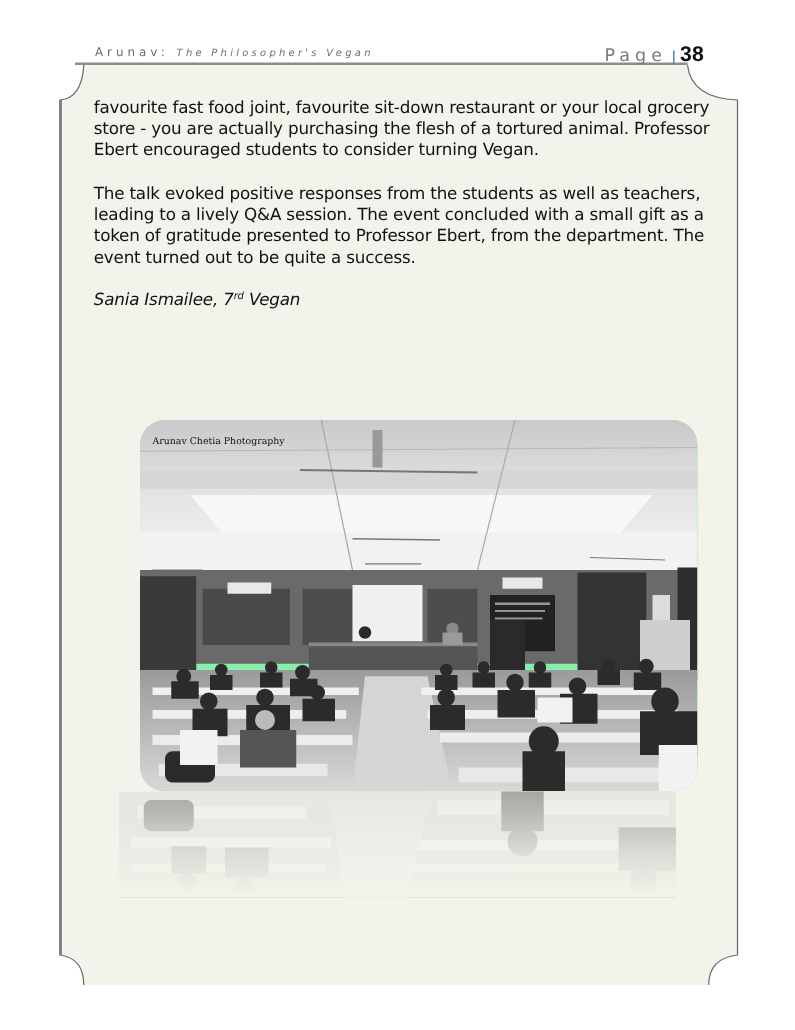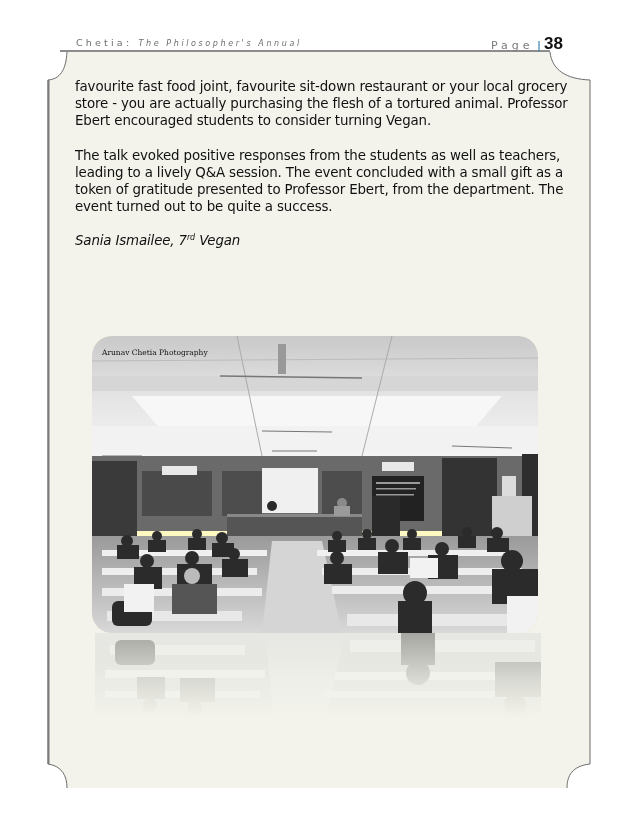--- a/index.html
+++ b/index.html
@@ -38,21 +38,21 @@
     .header-right {
       position: absolute;
       right: 0;
       top: 0;
       white-space: nowrap;
       font-size: 11px;
     }
     .header-right .page-word {
       color: #7a7a7a;
       letter-spacing: 4px;
-      font-size: 11px;
+      font-size: 14px;
     }
     .header-right .sep {
       color: #4a8bb0;
       font-weight: bold;
       margin: 0 3px 0 0;
     }
     .header-right .num {
       color: #111;
       font-weight: bold;
       font-family: "Liberation Sans", sans-serif;
@@ -80,27 +80,27 @@
     .content .author {
       font-style: italic;
     }
     .content .author sup {
       font-size: 8px;
       vertical-align: 5px;
       line-height: 0;
     }
     .photo-wrap {
       position: absolute;
-      left: 92px;
+      left: 112px;
       top: 336px;
       width: 446px;
       height: 297px;
       border-radius: 20px;
       overflow: hidden;
-      background: #fef9c3;
+      background: #86efac;
     }
     .reflection {
       position: absolute;
       left: 95px;
       top: 633px;
       width: 446px;
       height: 85px;
       overflow: hidden;
     }
     .reflection .inner {
@@ -146,22 +146,22 @@
   <path d="M 67 52 C 66 70, 60 79, 48 80 L 48 764 C 62 766, 67 776, 67 788" fill="none" stroke="#6b6b6b" stroke-width="1"></path>
   <line x1="48.5" y1="80" x2="48.5" y2="764" stroke="#7a7a7a" stroke-width="2"></line>
 
   <path d="M 550 52 C 552 70, 566 79, 590 80 L 590 764 C 572 766, 567 776, 567 788" fill="none" stroke="#6b6b6b" stroke-width="1"></path>
 
   <line x1="60" y1="51" x2="550" y2="51" stroke="#8c8c8c" stroke-width="2"></line>
 </svg>
 
 <div class="header">
   <div class="header-left">
-    <span>Chetia:</span>
-    <span class="subtitle">The Philosopher's Annual</span>
+    <span>Arunav:</span>
+    <span class="subtitle">The Philosopher's Vegan</span>
   </div>
   <div class="header-right">
     <span class="page-word">Page</span>
     <span class="sep">|</span><span class="num">38</span>
   </div>
 </div>
 
 <div class="content">
   <p>favourite fast food joint, favourite sit-down restaurant or your local grocery store - you are actually purchasing the flesh of a tortured animal. Professor Ebert encouraged students to consider turning Vegan.</p>
   <p>The talk evoked positive responses from the students as well as teachers, leading to a lively Q&amp;A session. The event concluded with a small gift as a token of gratitude presented to Professor Ebert, from the department. The event turned out to be quite a success.</p>

